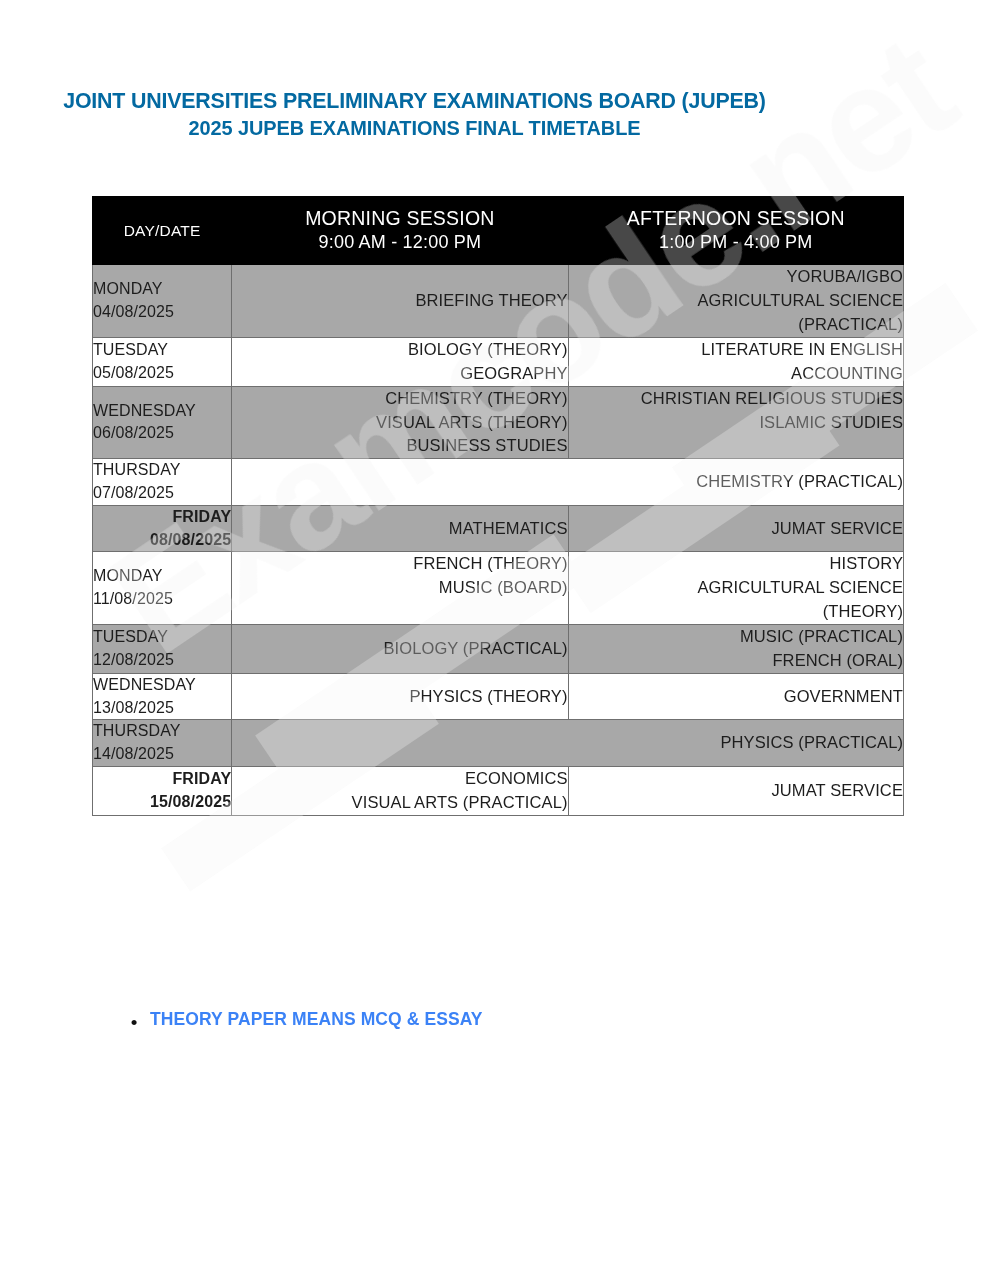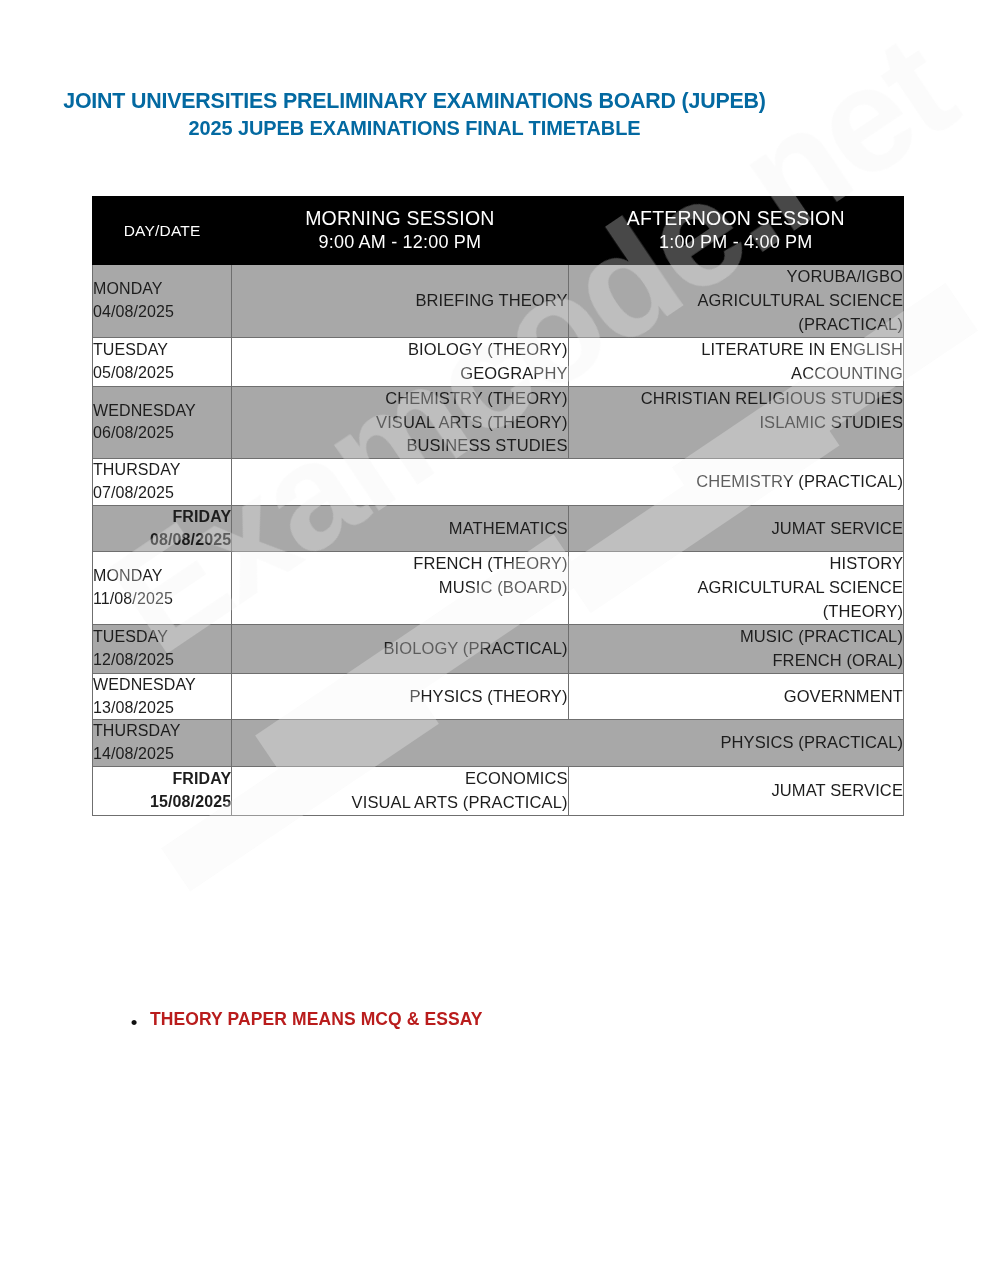--- a/index.html
+++ b/index.html
@@ -181,21 +181,21 @@
     flex: 0 0 32px;
     font-size: 19px;
     line-height: 1;
     color: #111111;
     text-align: center;
     padding-top: 5px;
   }
   .note-text {
     font-size: 17.5px;
     font-weight: bold;
-    color: #b91c1c;
+    color: #3b82f6;
     letter-spacing: 0.1px;
     line-height: 1.3;
   }
 </style>
 </head>
 <body>
 
 <div class="page-head">
   <div class="head-line1">JOINT UNIVERSITIES PRELIMINARY EXAMINATIONS BOARD (JUPEB)</div>
   <div class="head-line2">2025 JUPEB EXAMINATIONS FINAL TIMETABLE</div>

